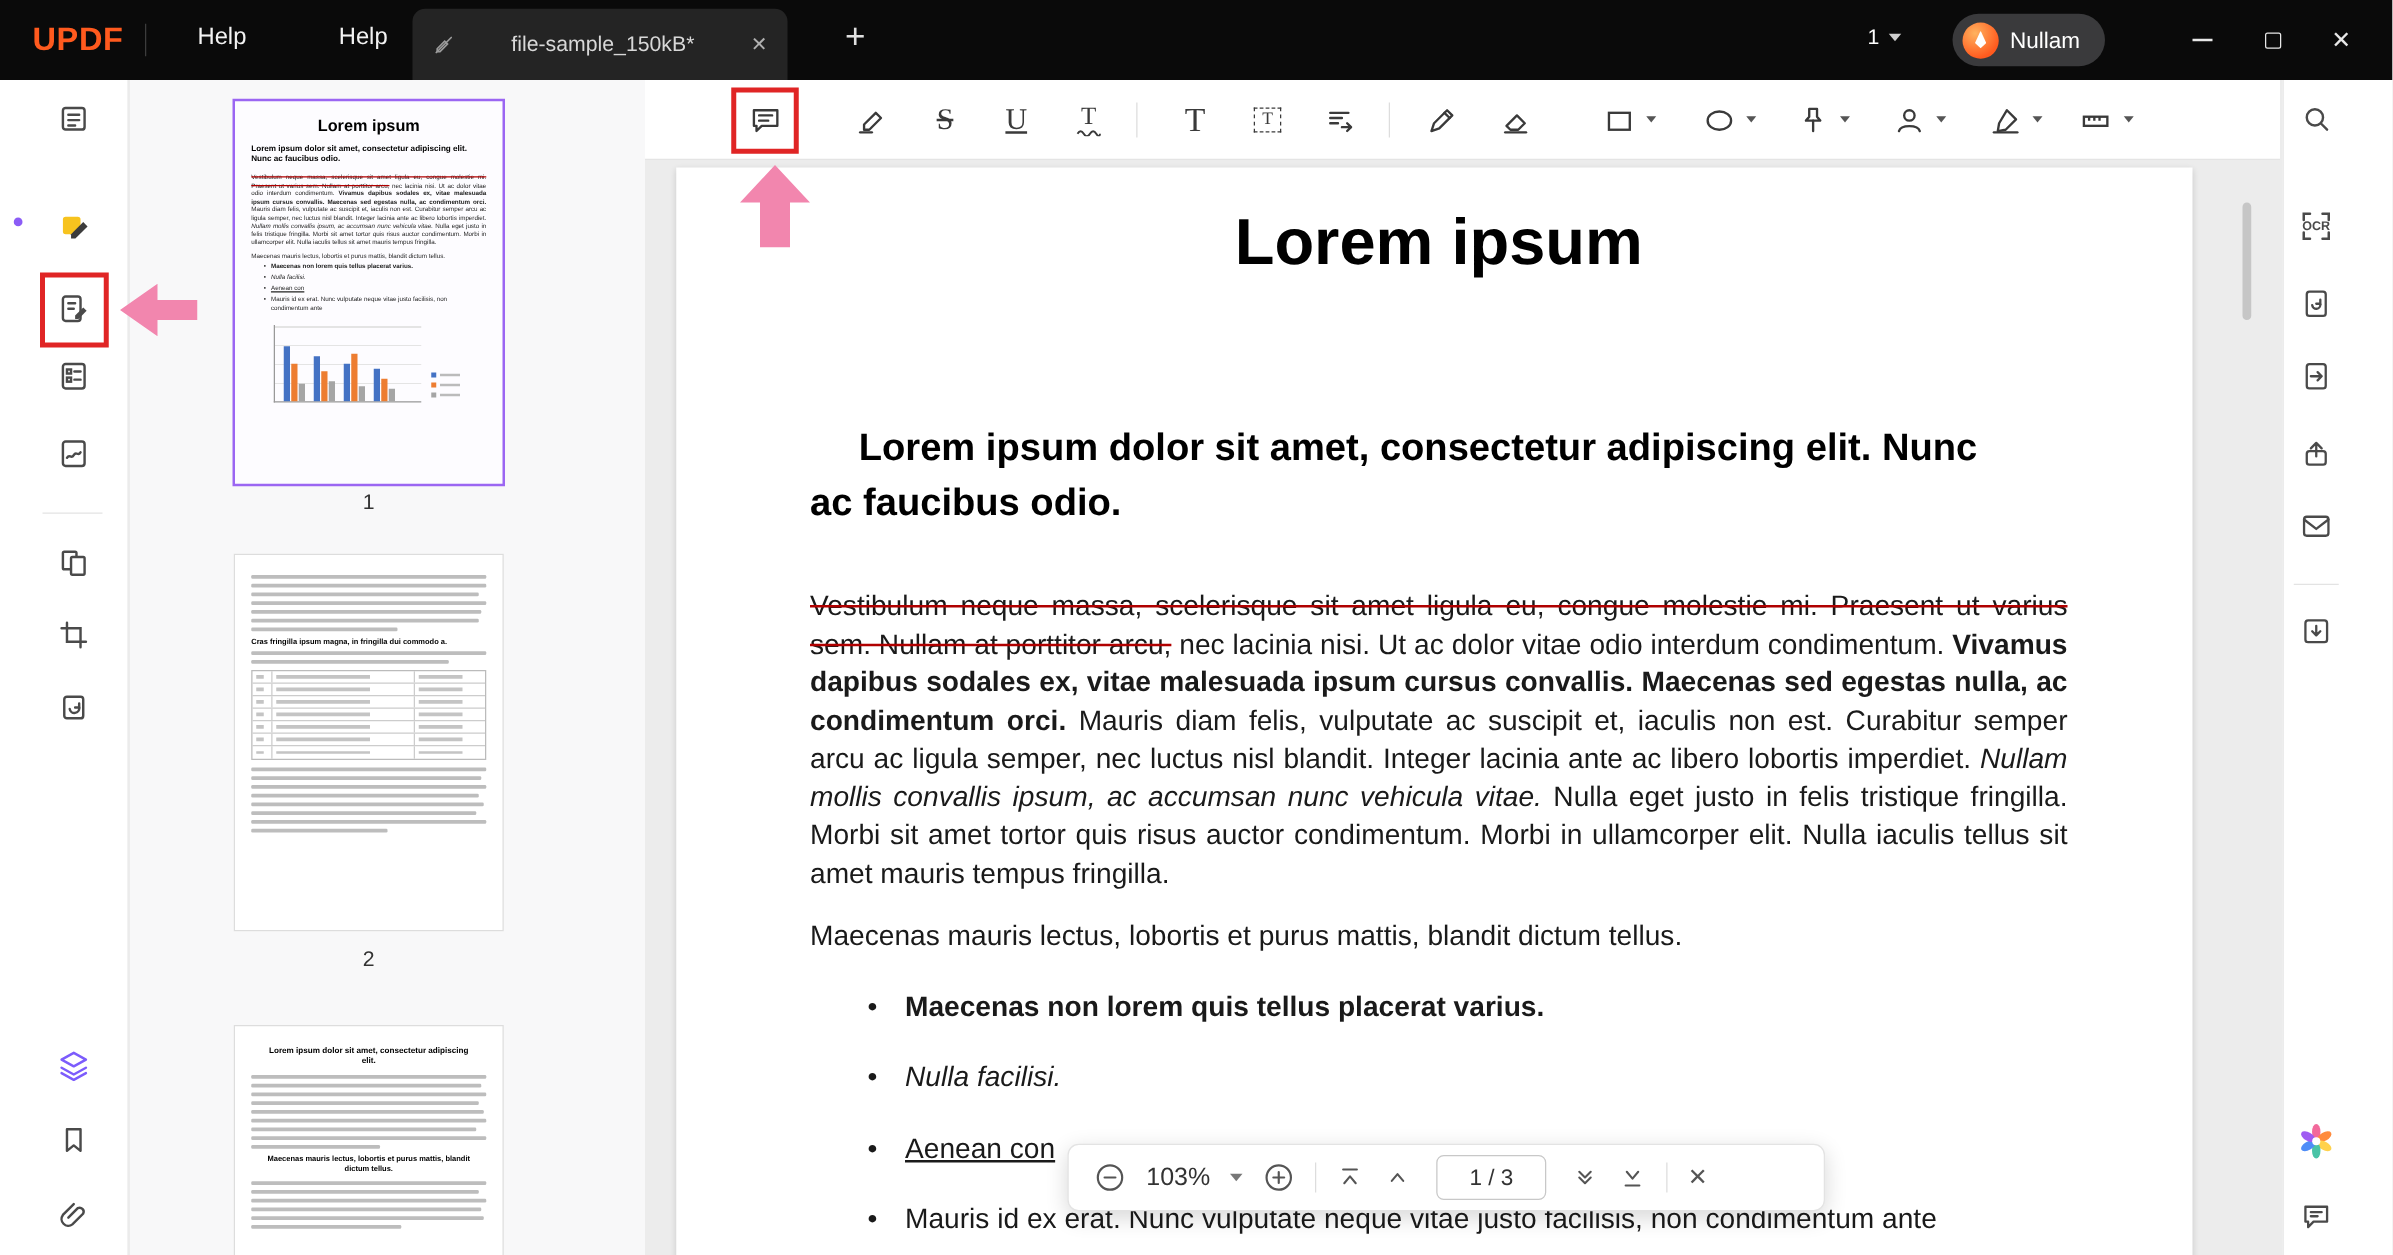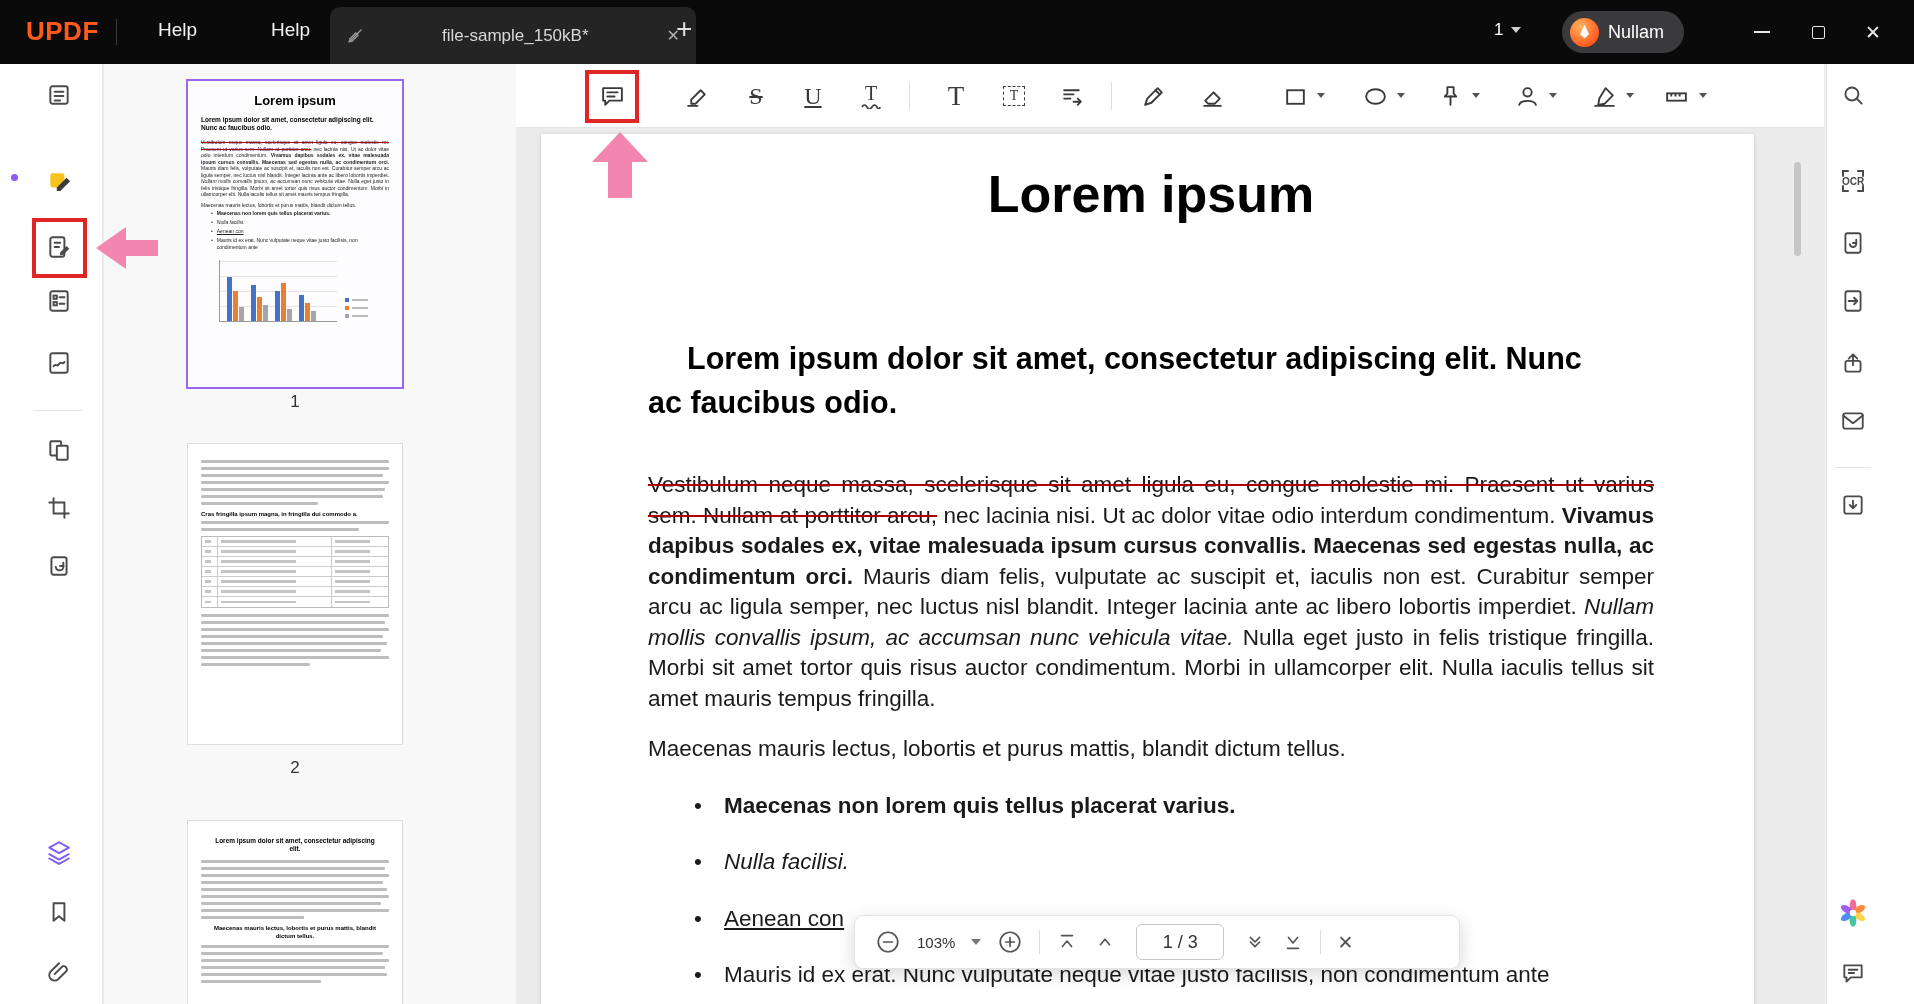--- a/index.html
+++ b/index.html
@@ -7,21 +7,21 @@
   body { font-family:"Liberation Sans",sans-serif; background:#ececec; }
   .app { position:absolute; top:0; left:0; width:1914px; height:1004px; overflow:hidden; background:#ececec; }
   svg { display:block; }
 
   
   .titlebar { position:absolute; left:0; top:0; width:1914px; height:64px; background:#0a0a0a; z-index:20; }
   .logo { position:absolute; left:26px; top:16px; font-size:26px; font-weight:bold; color:#ff5a1e; letter-spacing:.5px; }
   .tb-vsep { position:absolute; left:116px; top:19px; width:1px; height:26px; background:#3c3c3c; }
   .menu-item { position:absolute; top:19px; color:#f2f2f2; font-size:19px; }
   .menu-file { left:158px; } .menu-help { left:271px; }
-  .tab { position:absolute; left:330px; top:7px; width:366px; height:57px; background:#242424; border-radius:10px 10px 0 0; display:flex; align-items:center; padding:0 16px; gap:10px; }
+  .tab { position:absolute; left:330px; top:7px; width:300px; height:57px; background:#242424; border-radius:10px 10px 0 0; display:flex; align-items:center; padding:0 16px; gap:10px; }
   .tab-title { flex:1; color:#d8d8d8; font-size:17px; text-align:center; white-space:nowrap; overflow:hidden; }
   .tab-close { color:#b0b0b0; font-size:16px; }
   .newtab { position:absolute; left:676px; top:13px; color:#e0e0e0; font-size:28px; font-weight:300; }
   .win-count { position:absolute; left:1494px; top:20px; color:#fff; font-size:17px; display:flex; gap:8px; align-items:center; }
   .caret-dn { width:0; height:0; border-left:5px solid transparent; border-right:5px solid transparent; border-top:6px solid #cfcfcf; }
   .upgrade { position:absolute; left:1562px; top:11px; height:42px; background:#3a3a3c; border-radius:21px; display:flex; align-items:center; gap:9px; padding:0 20px 0 8px; }
   .rocket { width:29px; height:29px; border-radius:50%; background:radial-gradient(circle at 35% 30%, #ffb25e, #ff5a1e 72%); position:relative; }
   .rocket:after { content:""; position:absolute; left:10px; top:7px; width:9px; height:14px; background:#fff; clip-path:polygon(50% 0,100% 70%,50% 100%,0 70%); }
   .upgrade-label { color:#fff; font-size:18px; }
   .winbtn { position:absolute; top:18px; width:36px; height:28px; display:flex; align-items:center; justify-content:center; color:#e8e8e8; }
@@ -98,21 +98,21 @@
   .bullet { display:flex; margin-top:26px; font-size:22.5px; line-height:30.5px; color:#1a1a1a; }
   .bullet .dot-b { width:30px; margin-left:46px; }
   .bullet .b-bold { font-weight:bold; }
   .bullet .b-italic { font-style:italic; }
   .bullet .b-under { text-decoration:underline; }
 
   
   .zoombar { position:absolute; left:854px; top:915px; width:606px; height:54px; background:#fff; border:1px solid #e3e3e3; border-radius:9px; box-shadow:0 5px 18px rgba(0,0,0,.16); display:flex; align-items:center; gap:16px; padding:0 20px; z-index:30; }
   .zb-item { display:flex; align-items:center; justify-content:center; color:#555; }
   .zb-sep { width:1px; height:24px; background:#ddd; }
-  .zoom-level { font-size:15px; color:#333; }
+  .zoom-level { font-size:20px; color:#333; }
   .page-box { border:1.5px solid #c8c8c8; border-radius:6px; width:88px; height:36px; display:flex; align-items:center; justify-content:center; font-size:18px; color:#333; margin:0 4px; }
   .zb-close { font-size:19px; color:#555; }
 
   
   .right-rail { position:absolute; left:1826px; top:64px; width:88px; height:940px; background:#fff; border-left:1px solid #e6e6e6; z-index:10; }
   .rr-item { position:absolute; left:8px; width:36px; height:36px; display:flex; align-items:center; justify-content:center; color:#4a4a4a; }
   .rr-sep { position:absolute; left:8px; top:403px; width:36px; height:1px; background:#e3e3e3; }
   .ocr-text { position:absolute; font-size:10px; font-weight:bold; color:#4a4a4a; }
 
   

